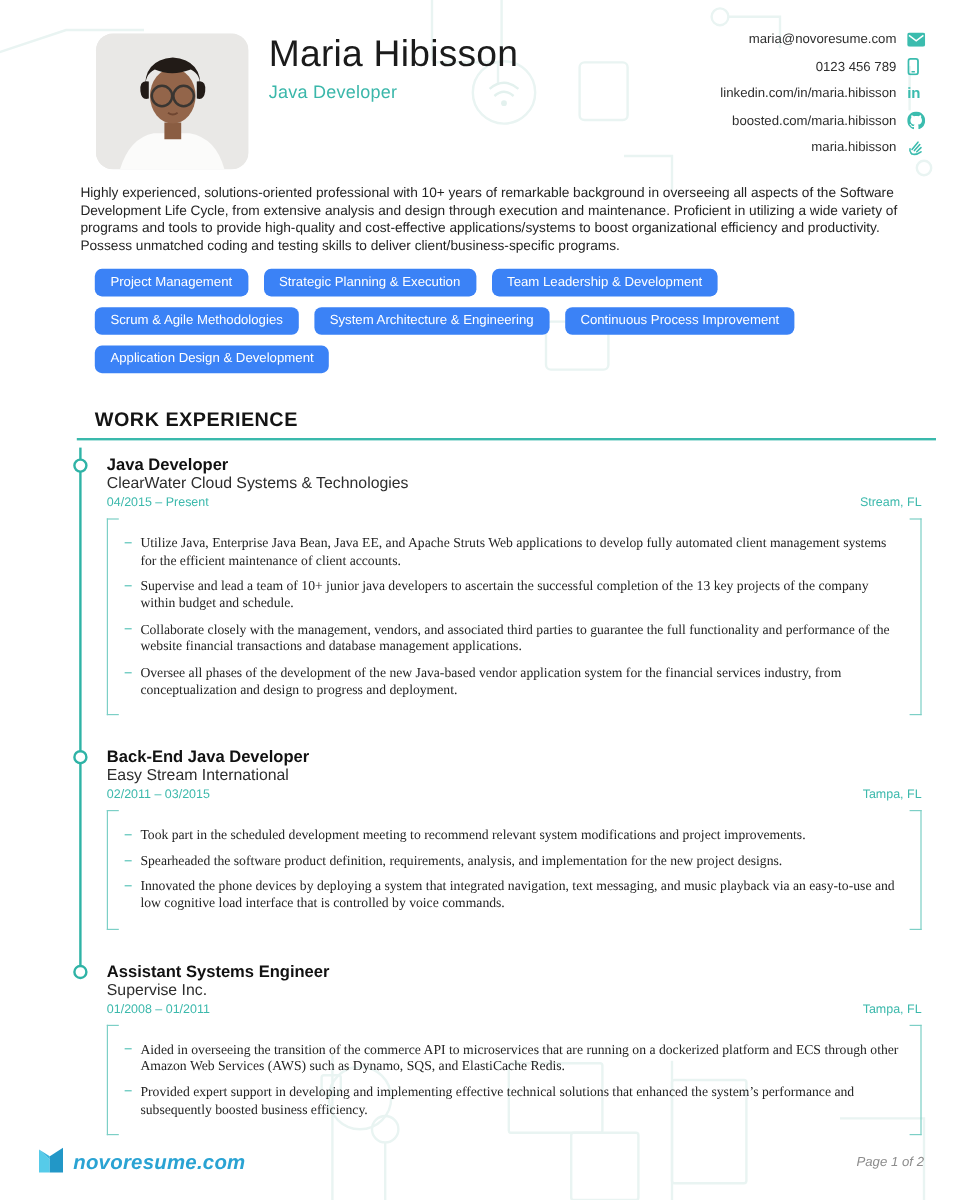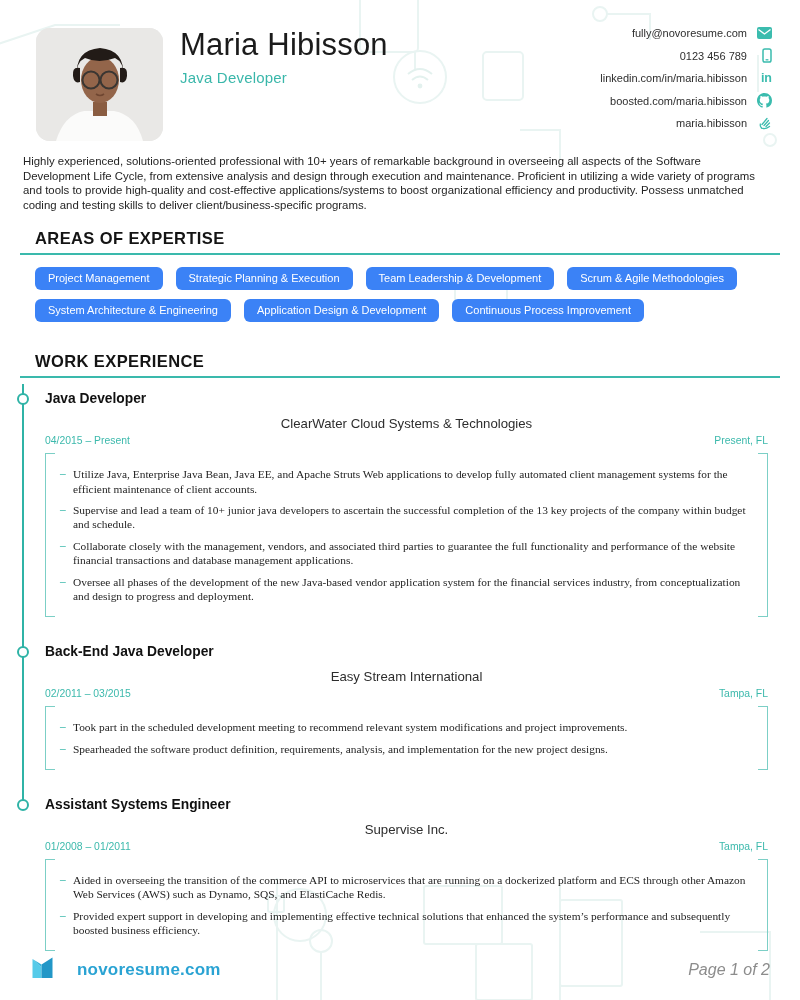--- a/index.html
+++ b/index.html
@@ -1,32 +1,32 @@
 <!DOCTYPE html>
 <html><head>
 <meta charset="utf-8">
 <style>
   * { margin:0; padding:0; box-sizing:border-box; }
   html,body { background:#fff; }
   body { font-family:"Liberation Sans", sans-serif; color:#2a2a2a; }
-  .page { position:relative; width:800px; height:1000px; background:#fff; overflow:hidden; margin:0 auto; }
+  .page { position:relative; width:800px; height:1000px; background:#fff; overflow:hidden; margin:0 auto;padding-left:44px; }
   .decor { position:absolute; inset:0; z-index:0; pointer-events:none; }
   .layer { position:relative; z-index:1; }
 
   
   .header { position:relative; height:146px; }
   .photo { position:absolute; left:36px; top:28px; width:127px; height:113px; border-radius:14px; overflow:hidden; background:#e8e8e6; }
   .photo svg { display:block; width:100%; height:100%; }
   .name-block { position:absolute; left:180px; top:27px; }
   .person-name { font-size:31px; font-weight:400; color:#1b1b1b; letter-spacing:0.2px; }
   .person-title { margin-top:6px; font-size:15px; color:#3ab7aa; letter-spacing:0.2px; }
   .contacts { position:absolute; right:28px; top:22px; }
   .contact-row { display:flex; justify-content:flex-end; align-items:center; height:22.5px; gap:9px; }
   .contact-label { font-size:11px; color:#2e2e2e; }
-  .cicon { width:16px; height:16px; display:flex; align-items:center; justify-content:flex-end; }
+  .cicon { width:16px; height:16px; display:flex; align-items:center; justify-content:flex-start; }
   .cicon svg { display:block; }
   .li-glyph { font-size:12.5px; font-weight:800; color:#3bbcae; letter-spacing:0; line-height:1; }
 
   
   .summary { margin:8px 30px 0 23px; font-size:11.4px; line-height:1.28; color:#242424; }
 
   
   .section-head { margin:17px 20px 0 20px; border-bottom:2px solid #3ab9ac; padding:0 0 5px 15px; }
   .section-head h2 { font-size:16.5px; font-weight:700; color:#141414; letter-spacing:0.4px; }
   .mt-lg { margin-top:30px; }
@@ -35,34 +35,34 @@
   .tag { background:#3b82f6; color:#fff; font-size:11px; padding:5px 13px 6px; border-radius:6px; white-space:nowrap; }
 
   
   .jobs { position:relative; margin:13px 20px 0 20px; }
   .jobs::before { content:""; position:absolute; left:2.4px; top:-7px; width:2px; height:18px; background:#2fb3a6; }
   .job { position:relative; padding-left:25px; padding-right:12px; margin-bottom:27px; }
   .job:last-child { margin-bottom:0; }
   .job::before { content:""; position:absolute; left:-3px; top:2px; width:8px; height:8px; border:2.5px solid #2fb3a6; border-radius:50%; background:#fff; z-index:2; }
   .job:not(:last-child)::after { content:""; position:absolute; left:2.4px; top:12px; height:calc(100% + 20px); width:2px; background:#2fb3a6; z-index:1; }
   .job-title { font-size:13.8px; font-weight:700; color:#111; }
-  .job-company { font-size:13.2px; color:#2d2d2d; margin-top:10px;text-align:center; }
+  .job-company { font-size:13.2px; color:#2d2d2d; margin-top:0; }
   .job-meta { display:flex; justify-content:space-between; margin-top:4px; font-size:10.4px; color:#3cb9ac; }
   .bullets { position:relative; margin-top:7px; padding:7px 15px; }
   .bullets::before, .bullets::after { content:""; position:absolute; top:0; bottom:0; width:9px; border:1.5px solid #7ccfc6; }
   .bullets::before { left:0; border-right:none; }
   .bullets::after { right:0; border-left:none; }
   .bullet { position:relative; padding-left:13px; margin:7px 0; font-size:11.4px; line-height:1.26; color:#242424;font-family:Liberation Serif, serif; }
   .bullet::before { content:"–"; position:absolute; left:0; top:-1px; color:#3cb9ac; font-weight:700; }
 
   
   .footer { position:absolute; left:30px; right:30px; bottom:16px; display:flex; justify-content:space-between; align-items:center; z-index:1; }
-  .brand { display:flex; align-items:center; gap:22px; }
+  .brand { display:flex; align-items:center; gap:6px;font-style:italic; }
   .brand-text { font-size:17px; font-weight:700; color:#2aa3d3; letter-spacing:0.2px; }
-  .page-num { font-size:16px; font-style:italic; color:#8c8c8c; }
+  .page-num { font-size:11px; font-style:italic; color:#8c8c8c; }
 </style>
 </head>
 <body>
 
 <div class="page">
 
   <svg class="decor" width="800" height="1000" viewBox="0 0 800 1000" fill="none" xmlns="http://www.w3.org/2000/svg">
     <g stroke="#e9f4f2" stroke-width="2">
       <path d="M-5 45 L55 25 L120 25"></path>
       <rect x="360" y="-10" width="58" height="62" rx="4"></rect>
@@ -110,21 +110,21 @@
       </svg>
     </div>
 
     <div class="name-block">
       <div class="person-name">Maria Hibisson</div>
       <div class="person-title">Java Developer</div>
     </div>
 
     <div class="contacts">
       <div class="contact-row">
-        <span class="contact-label">fully@novoresume.com</span>
+        <span class="contact-label">maria@novoresume.com</span>
         <span class="cicon">
           <svg width="15" height="12" viewBox="0 0 15 12">
               <rect width="15" height="12" rx="2" fill="#3bbcae"></rect>
               <path d="M1.5 2.5 L7.5 7 L13.5 2.5" stroke="#fff" stroke-width="1.3" fill="none"></path>
             </svg>
         </span>
       </div>
       <div class="contact-row">
         <span class="contact-label">0123 456 789</span>
         <span class="cicon">
@@ -158,64 +158,62 @@
               <path d="M8 10.5 L11.5 7"></path>
               <path d="M3.5 12 q3.5 1.8 8-1.5"></path>
             </svg>
         </span>
       </div>
     </div>
   </div>
 
   <p class="summary layer">Highly experienced, solutions-oriented professional with 10+ years of remarkable background in overseeing all aspects of the Software Development Life Cycle, from extensive analysis and design through execution and maintenance. Proficient in utilizing a wide variety of programs and tools to provide high-quality and cost-effective applications/systems to boost organizational efficiency and productivity. Possess unmatched coding and testing skills to deliver client/business-specific programs.</p>
 
-  <div class="section-head layer">
-    <h2>AREAS OF EXPERTISE</h2>
-  </div>
   <div class="tags layer">
     <span class="tag">Project Management</span>
     <span class="tag">Strategic Planning &amp; Execution</span>
     <span class="tag">Team Leadership &amp; Development</span>
     <span class="tag">Scrum &amp; Agile Methodologies</span>
     <span class="tag">System Architecture &amp; Engineering</span>
+    <span class="tag">Continuous Process Improvement</span>
     <span class="tag">Application Design &amp; Development</span>
-    <span class="tag">Continuous Process Improvement</span>
   </div>
 
   <div class="section-head layer mt-lg">
     <h2>WORK EXPERIENCE</h2>
   </div>
 
   <div class="jobs layer">
 
     <div class="job">
       <div class="job-title">Java Developer</div>
       <div class="job-company">ClearWater Cloud Systems &amp; Technologies</div>
       <div class="job-meta">
         <span>04/2015 – Present</span>
-        <span>Present, FL</span>
+        <span>Stream, FL</span>
       </div>
       <div class="bullets">
         <div class="bullet">Utilize Java, Enterprise Java Bean, Java EE, and Apache Struts Web applications to develop fully automated client management systems for the efficient maintenance of client accounts.</div>
         <div class="bullet">Supervise and lead a team of 10+ junior java developers to ascertain the successful completion of the 13 key projects of the company within budget and schedule.</div>
         <div class="bullet">Collaborate closely with the management, vendors, and associated third parties to guarantee the full functionality and performance of the website financial transactions and database management applications.</div>
         <div class="bullet">Oversee all phases of the development of the new Java-based vendor application system for the financial services industry, from conceptualization and design to progress and deployment.</div>
       </div>
     </div>
 
     <div class="job">
       <div class="job-title">Back-End Java Developer</div>
       <div class="job-company">Easy Stream International</div>
       <div class="job-meta">
         <span>02/2011 – 03/2015</span>
         <span>Tampa, FL</span>
       </div>
       <div class="bullets">
         <div class="bullet">Took part in the scheduled development meeting to recommend relevant system modifications and project improvements.</div>
         <div class="bullet">Spearheaded the software product definition, requirements, analysis, and implementation for the new project designs.</div>
+        <div class="bullet">Innovated the phone devices by deploying a system that integrated navigation, text messaging, and music playback via an easy-to-use and low cognitive load interface that is controlled by voice commands.</div>
       </div>
     </div>
 
     <div class="job">
       <div class="job-title">Assistant Systems Engineer</div>
       <div class="job-company">Supervise Inc.</div>
       <div class="job-meta">
         <span>01/2008 – 01/2011</span>
         <span>Tampa, FL</span>
       </div>

